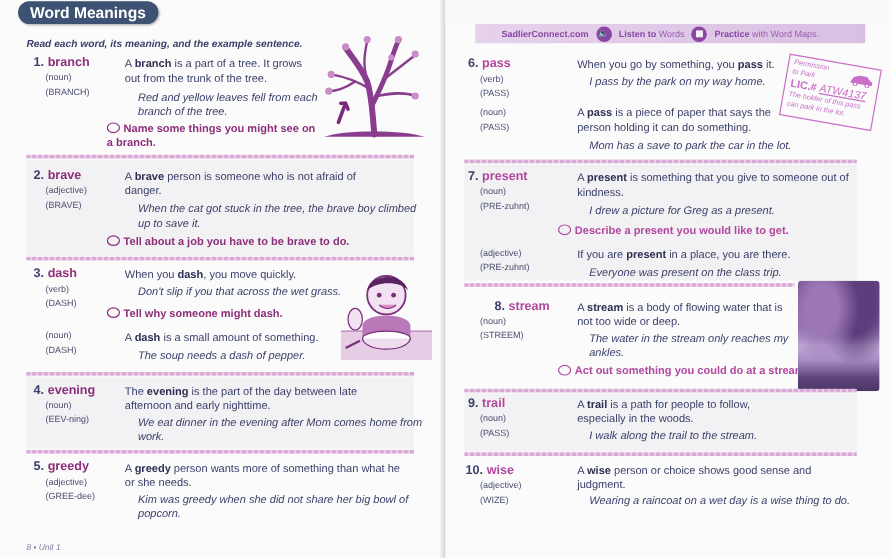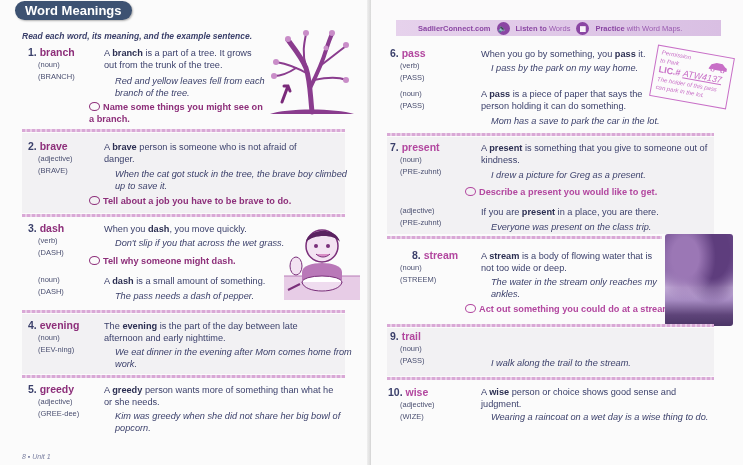--- a/index.html
+++ b/index.html
@@ -126,21 +126,21 @@
     </div>
     <div class="ex" style="left:115px; top:237px; width:220px; white-space:nowrap;">Don't slip if you that across the wet grass.</div>
     <div class="prompt" style="left:89px; top:255px;">
       <span class="bubble"></span><span>Tell why someone might dash.</span>
     </div>
     <div class="meta" style="left:38px; top:274px;">(noun)</div>
     <div class="meta" style="left:38px; top:286px;">(DASH)</div>
     <div class="def" style="left:104px; top:275px; width:200px; white-space:nowrap;">
       <span>A </span><b>dash</b><span> is a small amount of something.</span>
     </div>
-    <div class="ex" style="left:115px; top:290px; width:200px; white-space:nowrap;">The pass needs a dash of pepper.</div>
+    <div class="ex" style="left:115px; top:290px; width:200px; white-space:nowrap;">The soup needs a dash of pepper.</div>
 
     <svg class="illus" style="left:284px; top:224px;" width="76" height="78" viewBox="0 0 76 78">
       <rect x="0" y="52" width="76" height="24" fill="#e7cce6"></rect>
       <path d="M0 52 L76 52" stroke="#b77ab6"></path>
       <path d="M18 48 C18 36 58 36 58 48 L58 56 L18 56 Z" fill="#b978b8"></path>
       <circle cx="38" cy="22" r="16" fill="#f3e3f2" stroke="#7a2f7a" stroke-width="1.5"></circle>
       <path d="M22 18 C24 4 52 2 56 18 C50 10 30 10 22 18 Z" fill="#5a2260"></path>
       <circle cx="32" cy="22" r="2" fill="#7a2f7a"></circle>
         <circle cx="44" cy="22" r="2" fill="#7a2f7a"></circle>
       <path d="M32 30 C36 34 42 34 46 30" stroke="#7a2f7a" fill="#d98fc6" stroke-width="1"></path>
@@ -268,20 +268,23 @@
 
     <div class="divider" style="left:16px; top:304px; width:327px;"></div>
 
     <div class="band" style="left:16px; top:308px; width:327px; height:48px;"></div>
     <div class="num-word" style="left:19px; top:310px;">
       <span>9.</span>
       <span class="w">trail</span>
     </div>
     <div class="meta" style="left:29px; top:323px;">(noun)</div>
     <div class="meta" style="left:29px; top:335px;">(PASS)</div>
+    <div class="def" style="left:110px; top:311px; width:160px;">
+      <span>A </span><b>trail</b><span> is a path for people to follow, especially in the woods.</span>
+    </div>
     <div class="ex" style="left:120px; top:337px; white-space:nowrap;">I walk along the trail to the stream.</div>
 
     <div class="divider" style="left:16px; top:357px; width:327px;"></div>
 
     <div class="num-word" style="left:17px; top:366px;">
       <span>10.</span>
       <span class="w">wise</span>
     </div>
     <div class="meta" style="left:29px; top:379px;">(adjective)</div>
     <div class="meta" style="left:29px; top:391px;">(WIZE)</div>

